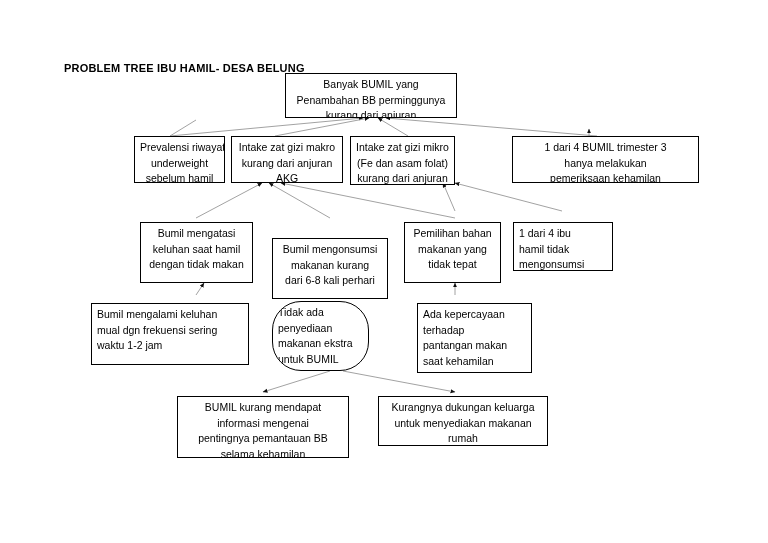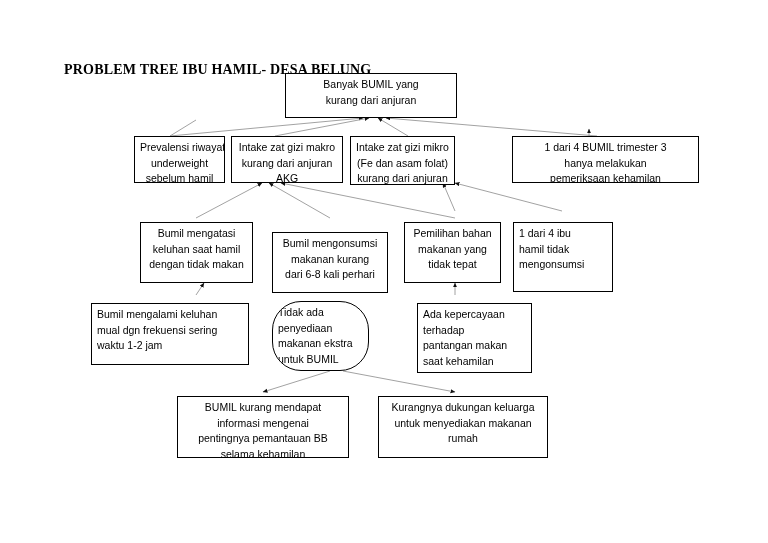--- a/index.html
+++ b/index.html
@@ -15,26 +15,25 @@
     position: relative;
     width: 768px;
     height: 543px;
     background: #ffffff;
     overflow: hidden;
   }
   #diagram-title {
     position: absolute;
     left: 64px;
     top: 62px;
-    font-size: 14px;
+    font-size: 11px;
     font-weight: bold;
     letter-spacing: 0.2px;
     white-space: nowrap;
     color: #000000;
-    font-family: Liberation Serif, serif;
   }
   .arrow-layer {
     position: absolute;
     left: 0;
     top: 0;
     width: 768px;
     height: 543px;
     pointer-events: none;
   }
   .node {
@@ -87,20 +86,21 @@
       <path d="M330,371 L263,392"></path>
       <path d="M343,371 L455,392"></path>
     </g>
     <g stroke="#8a8a8a" stroke-width="0.8" fill="none">
       <path d="M170,136 L196,120"></path>
     </g>
   </svg>
 
   <div class="node" style="left:285px; top:73px; width:172px; height:45px;">
     <span class="ln">Banyak BUMIL yang</span>
+    <span class="ln">Penambahan BB perminggunya</span>
     <span class="ln">kurang dari anjuran</span>
   </div>
 
   <div class="node" style="left:134px; top:136px; width:91px; height:47px;">
     <span class="ln">Prevalensi riwayat</span>
     <span class="ln">underweight</span>
     <span class="ln">sebelum hamil</span>
   </div>
 
   <div class="node" style="left:231px; top:136px; width:112px; height:47px;">
@@ -121,33 +121,33 @@
     <span class="ln">hanya melakukan</span>
     <span class="ln">pemeriksaan kehamilan</span>
   </div>
 
   <div class="node" style="left:140px; top:222px; width:113px; height:61px;">
     <span class="ln">Bumil mengatasi</span>
     <span class="ln">keluhan saat hamil</span>
     <span class="ln">dengan tidak makan</span>
   </div>
 
-  <div class="node" style="left:272px; top:232px; width:116px; height:61px;">
+  <div class="node" style="left:272px; top:238px; width:116px; height:61px;">
     <span class="ln">Bumil mengonsumsi</span>
     <span class="ln">makanan kurang</span>
     <span class="ln">dari 6-8 kali perhari</span>
   </div>
 
   <div class="node" style="left:404px; top:222px; width:97px; height:61px;">
     <span class="ln">Pemilihan bahan</span>
     <span class="ln">makanan yang</span>
     <span class="ln">tidak tepat</span>
   </div>
 
-  <div class="node left-align" style="left:513px; top:222px; width:100px; height:70px;">
+  <div class="node left-align" style="left:513px; top:222px; width:100px; height:49px;">
     <span class="ln">1 dari 4 ibu</span>
     <span class="ln">hamil tidak</span>
     <span class="ln">mengonsumsi</span>
   </div>
 
   <div class="node left-align" style="left:91px; top:303px; width:158px; height:62px;">
     <span class="ln">Bumil mengalami keluhan</span>
     <span class="ln">mual dgn frekuensi sering</span>
     <span class="ln">waktu 1-2 jam</span>
   </div>
@@ -166,19 +166,19 @@
     <span class="ln">saat kehamilan</span>
   </div>
 
   <div class="node" style="left:177px; top:396px; width:172px; height:62px;">
     <span class="ln">BUMIL kurang mendapat</span>
     <span class="ln">informasi mengenai</span>
     <span class="ln">pentingnya pemantauan BB</span>
     <span class="ln">selama kehamilan</span>
   </div>
 
-  <div class="node" style="left:378px; top:396px; width:170px; height:62px;">
+  <div class="node" style="left:378px; top:396px; width:170px; height:50px;">
     <span class="ln">Kurangnya dukungan keluarga</span>
     <span class="ln">untuk menyediakan makanan</span>
     <span class="ln">rumah</span>
   </div>
 
 </div>
 
 </body></html>

